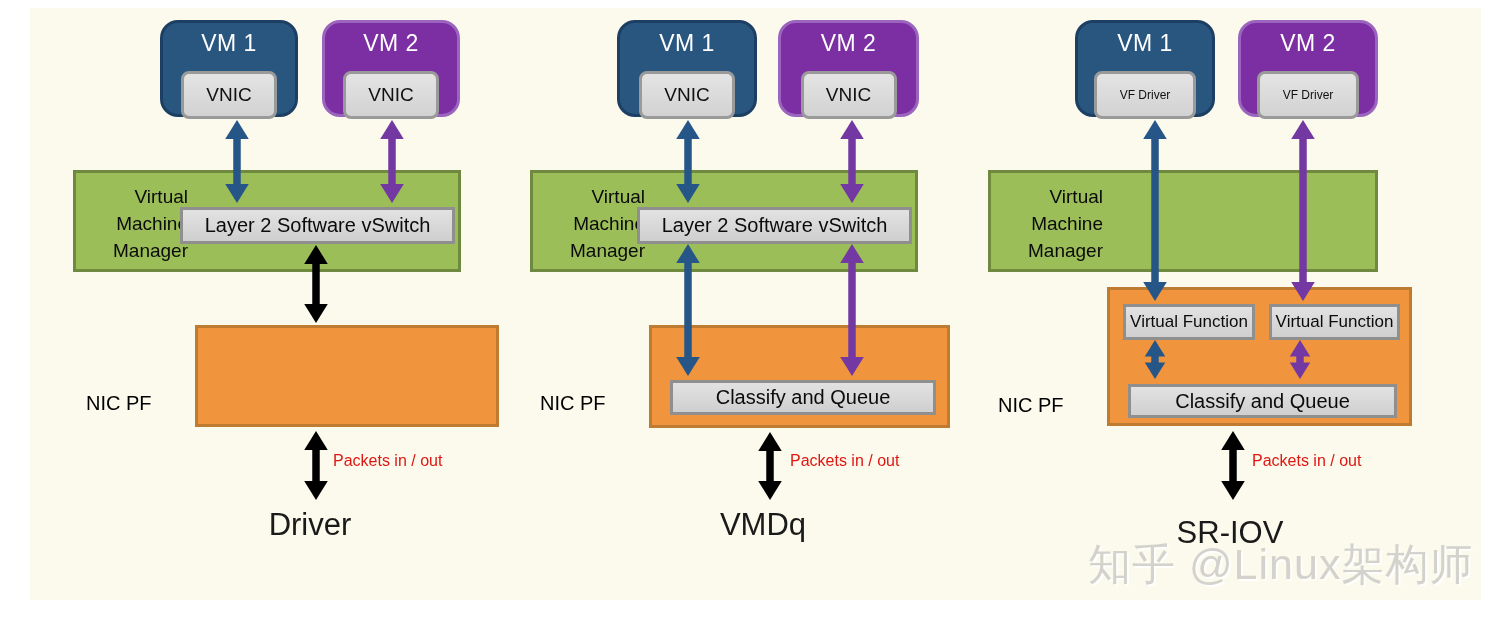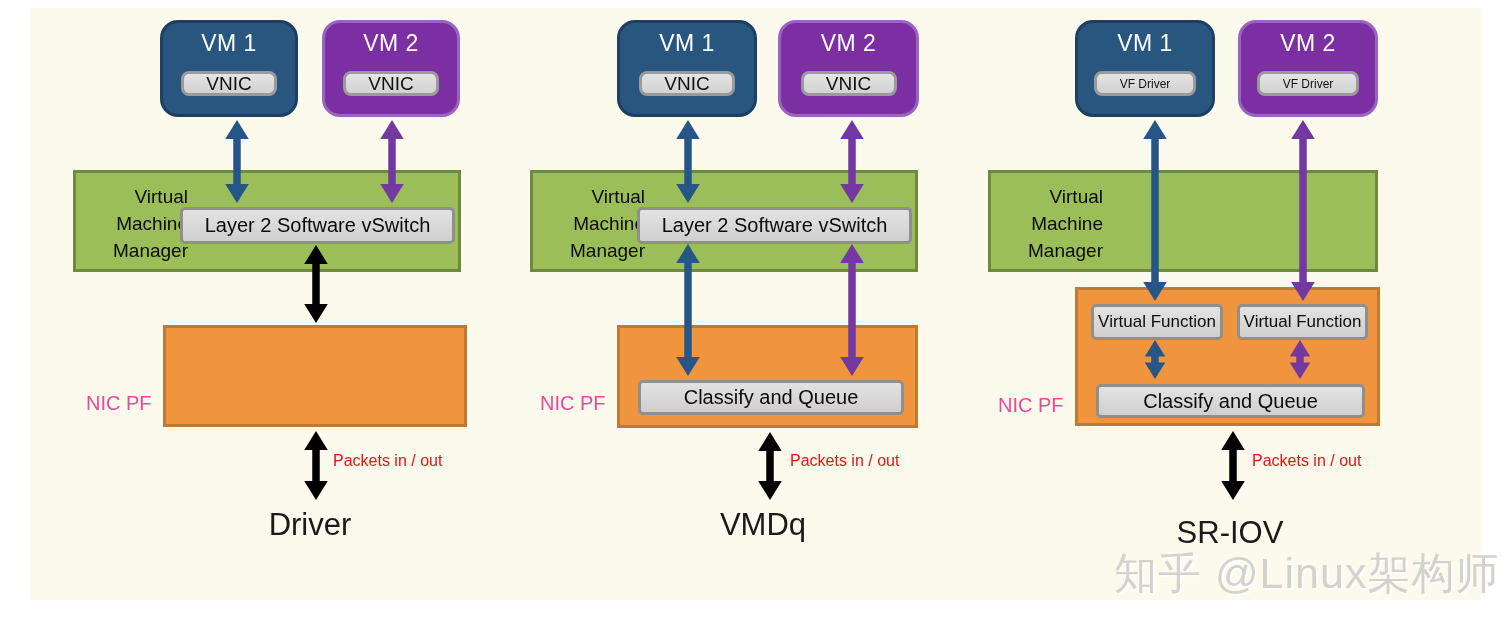--- a/index.html
+++ b/index.html
@@ -42,21 +42,21 @@
   .vm-title{
     color:#ffffff;
     font-size:23px;
     margin-top:7px;
     letter-spacing:0.5px;
   }
   .vm-inner{
     position:absolute;
     left:50%;transform:translateX(-50%);
     top:48px;
-    width:96px;height:25px;
+    width:96px;height:48px;
     box-sizing:border-box;
     background:linear-gradient(#E4E4E4,#D2D2D2);
     border:3px solid #9A9A9A;
     border-radius:8px;
     display:flex;align-items:center;justify-content:center;
     font-size:19px;color:#111;
   }
   .vm-inner.wide{width:102px;font-size:12px;}
   
   .vmm{
@@ -72,59 +72,59 @@
     font-size:19px;line-height:27px;
     color:#0b0b0b;
     white-space:pre-line;
   }
   
   .pill{
     position:absolute;
     box-sizing:border-box;
     background:linear-gradient(#E2E2E2,#CFCFCF);
     border:3px solid var(--gray-border,#8F8F8F);
-    border-radius:5px;
+    border-radius:0;
     display:flex;align-items:center;justify-content:center;
     font-size:20px;color:#0b0b0b;
   }
   .pill.small{font-size:17px;}
   
   .nic{
     position:absolute;
     box-sizing:border-box;
     background:var(--orange,#F0943D);
     border:3px solid var(--orange-border,#BE7B32);
+    margin-left:32px;
   }
   .nic-label{
     position:absolute;
-    font-size:20px;color:#ec4899;
+    font-size:20px;color:#000000;
     white-space:nowrap;
   }
   .packets{
     position:absolute;
     font-size:16px;
     color:var(--red,#DE1713);
     white-space:nowrap;
   }
   .caption{
     position:absolute;
     width:200px;
     text-align:center;
     font-size:31px;
     color:var(--caption,#1A1A1A);
   }
   .watermark{
     position:absolute;
-    left:1114px;top:536px;
+    left:1088px;top:536px;
     font-size:43px;
     color:var(--watermark,#D3D2CC);
     text-shadow:2px 2px 1px rgba(255,255,255,0.95);
     white-space:nowrap;
     letter-spacing:1px;
-    margin-top:9px;
   }
 </style>
 </head>
 <body>
 
 <div class="canvas">
   <div class="panel"></div>
 
   <div>
     <div class="vm vm-blue" style="left:160px;top:20px;">

